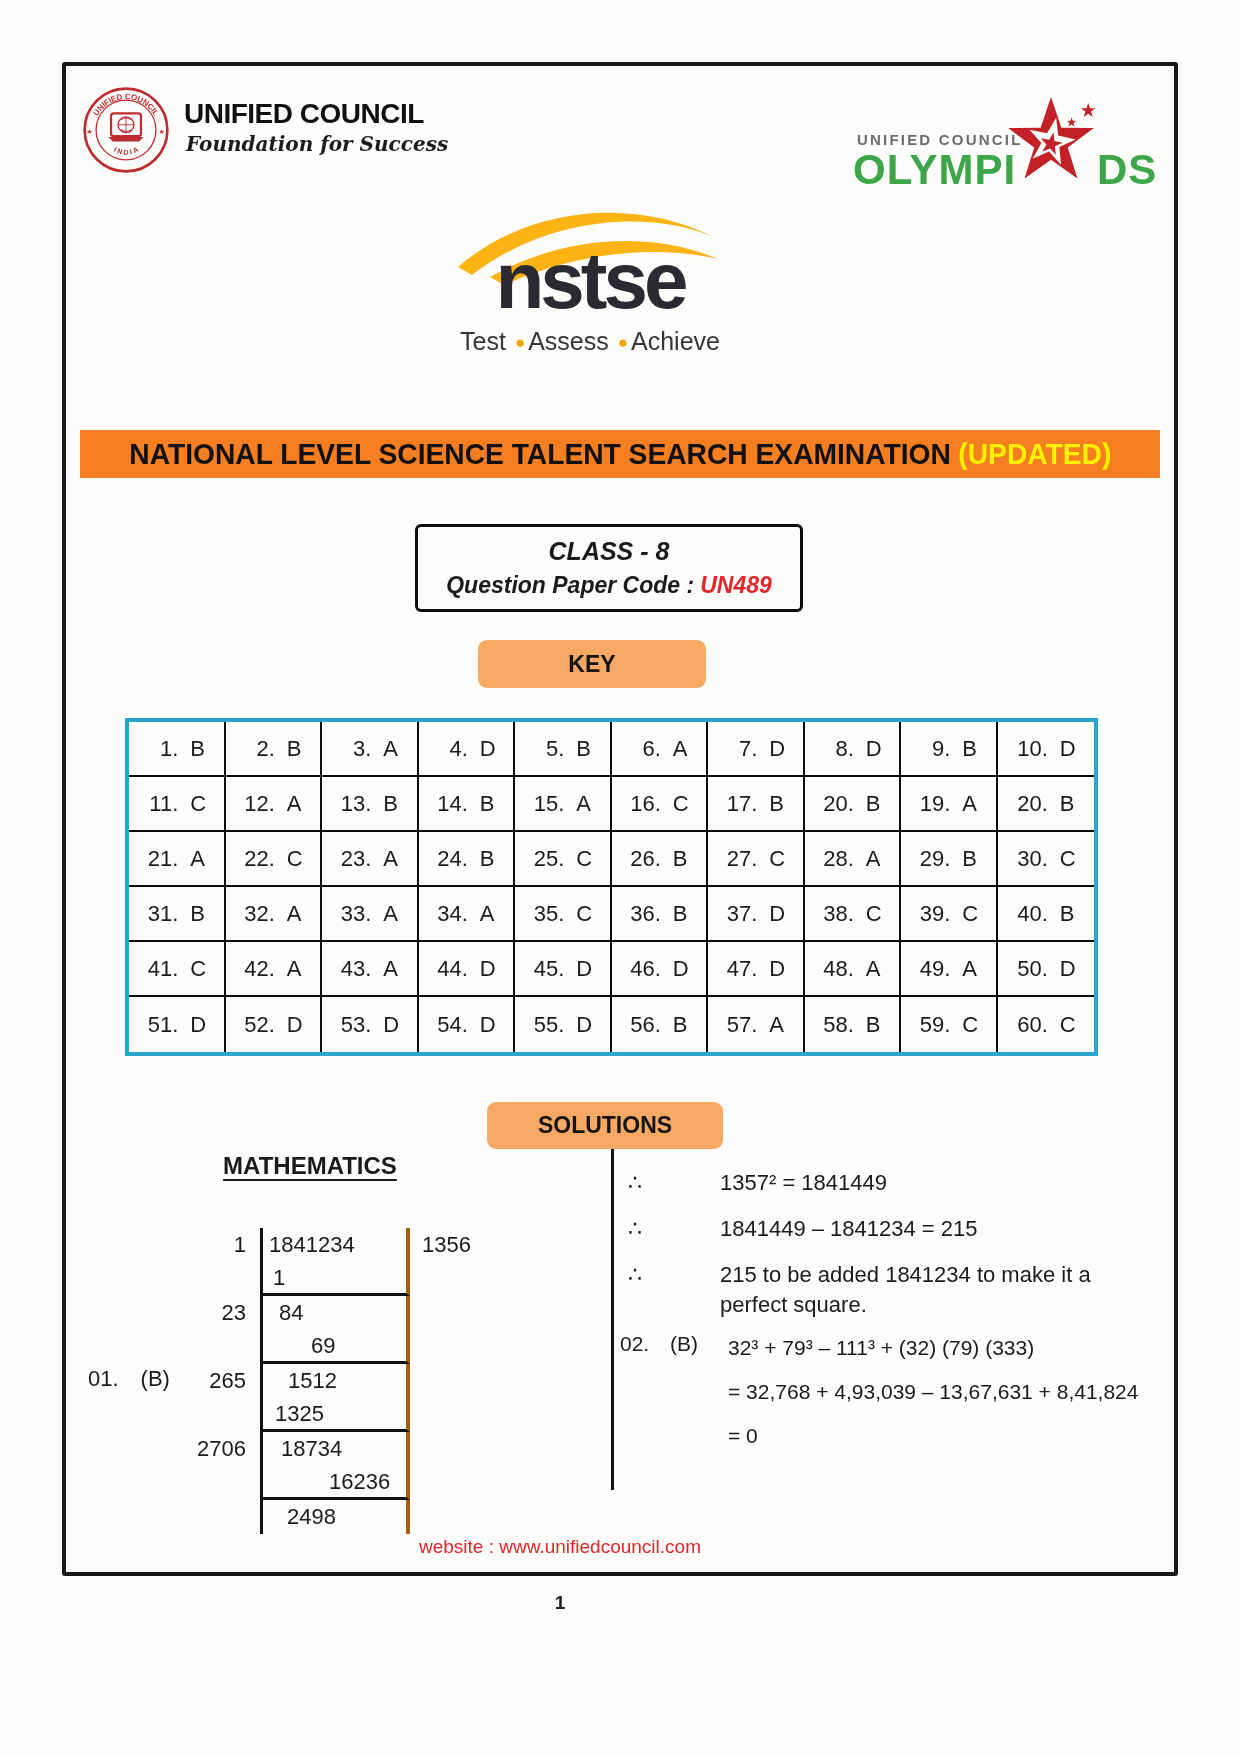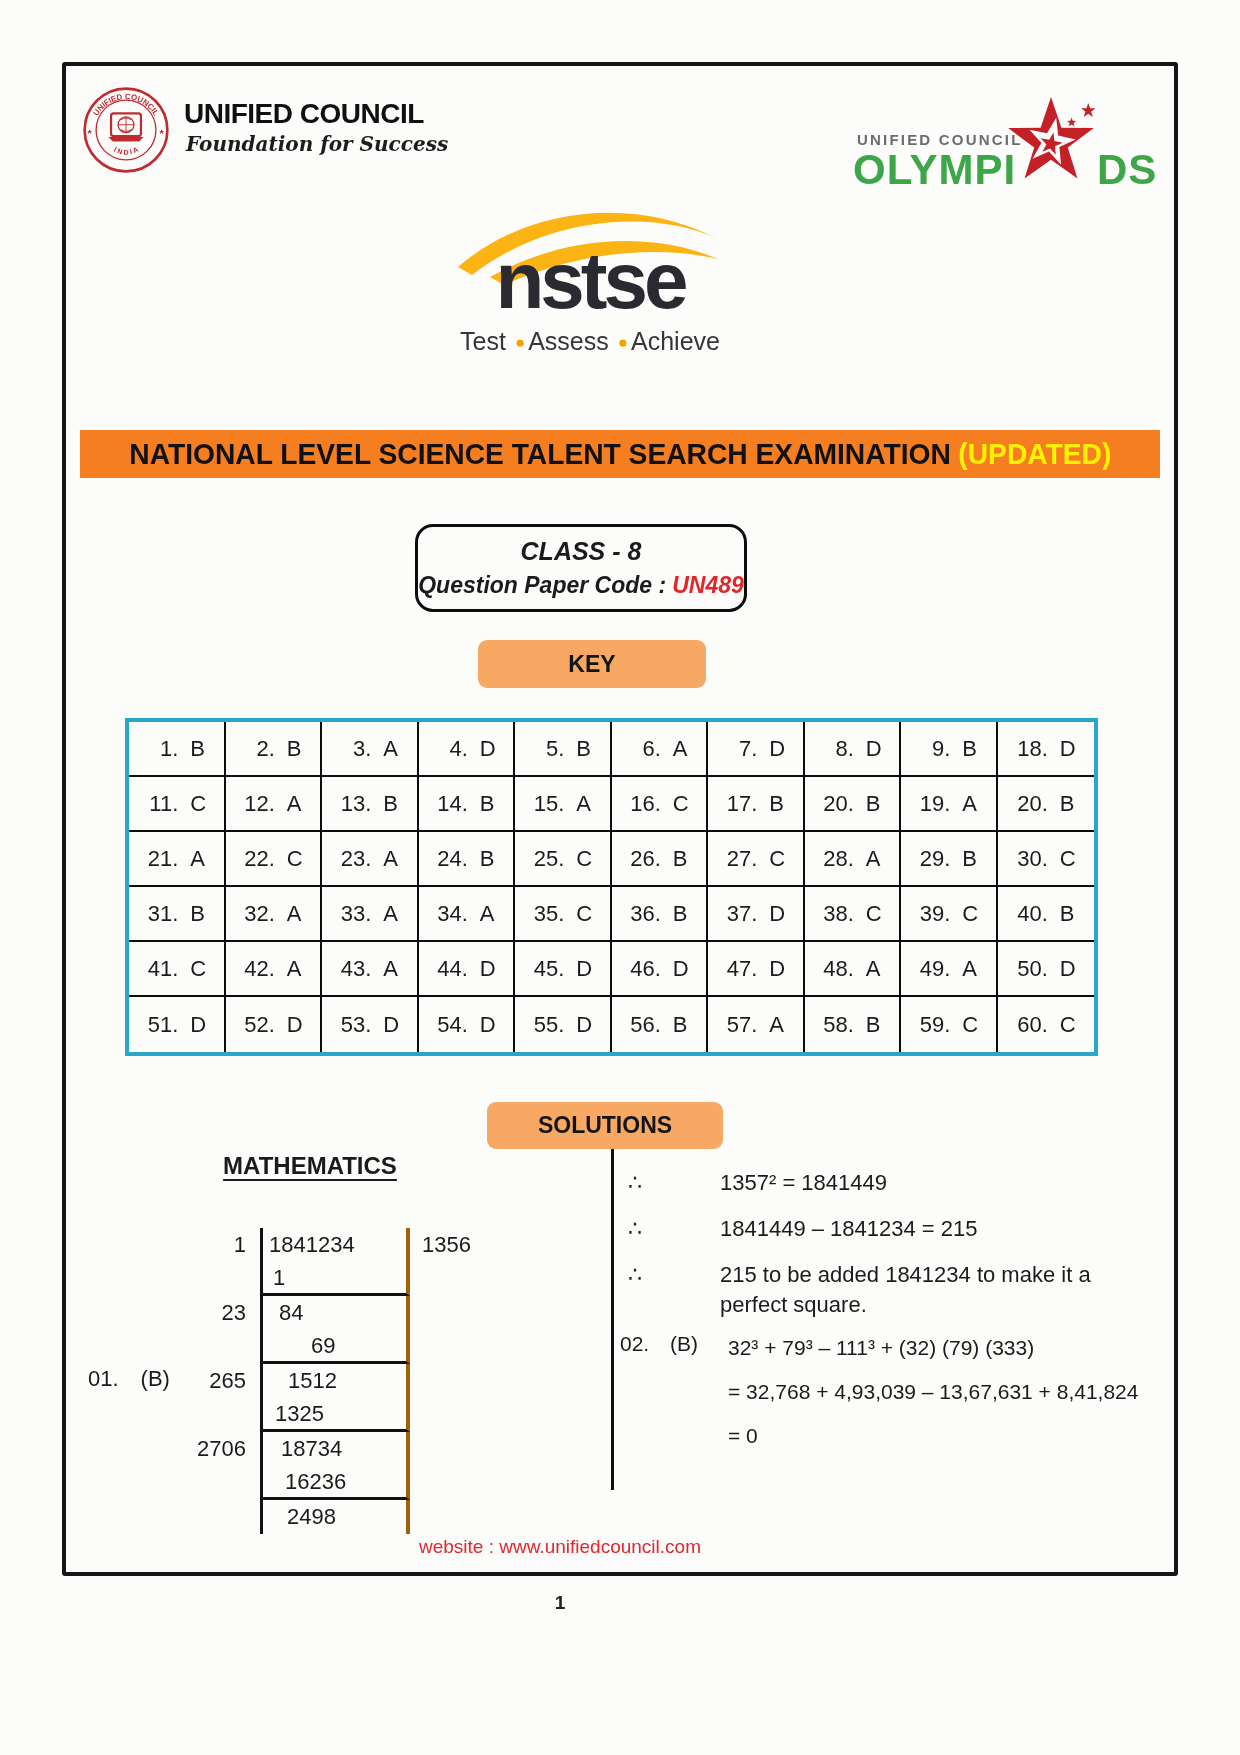--- a/index.html
+++ b/index.html
@@ -40,22 +40,22 @@
   .nstse-tagline{left:420px;top:327px;width:340px;text-align:center;font-size:25px;color:#35353C;}
   .nstse-tagline .dot{color:#F0A500;font-size:17px;vertical-align:2px;margin:0 3px 0 9px;}
 
   
   .banner{left:80px;top:430px;width:1080px;height:48px;background:var(--banner_orange,#F57E20);
           text-align:center;line-height:48px;font-weight:bold;font-size:30px;color:#111;}
   .banner-inner{display:inline-block;transform:scaleX(.94);white-space:nowrap;}
   .updated{color:var(--updated_yellow,#FFF100);margin-left:8px;}
 
   
-  .class-box{left:415px;top:524px;width:332px;height:88px;box-sizing:border-box;
-             border:3px solid #0d0d0d;border-radius:18px;text-align:center;}
+  .class-box{left:415px;top:524px;width:388px;height:88px;box-sizing:border-box;
+             border:3px solid #0d0d0d;border-radius:6px;text-align:center;}
   .class-line1{margin-top:10px;font-size:25px;font-weight:bold;font-style:italic;}
   .class-line2{margin-top:6px;font-size:23px;font-weight:bold;font-style:italic;}
   .code-red{color:var(--accent_red,#E2262A);margin-left:6px;}
 
   
   .pill{background:var(--box_orange,#F7A964);border-radius:9px;text-align:center;
         font-weight:bold;font-size:23px;color:#141414;}
   .key-pill{left:478px;top:640px;width:228px;height:48px;line-height:48px;}
   .sol-pill{left:487px;top:1102px;width:236px;height:47px;line-height:47px;z-index:2;}
 
@@ -194,21 +194,21 @@
       </div>
       <div class="kcell">
         <span class="kq">8.</span>
         <span class="ka">D</span>
       </div>
       <div class="kcell">
         <span class="kq">9.</span>
         <span class="ka">B</span>
       </div>
       <div class="kcell">
-        <span class="kq">18.</span>
+        <span class="kq">10.</span>
         <span class="ka">D</span>
       </div>
       <div class="kcell">
         <span class="kq">11.</span>
         <span class="ka">C</span>
       </div>
       <div class="kcell">
         <span class="kq">12.</span>
         <span class="ka">A</span>
       </div>
@@ -445,21 +445,21 @@
         <span style="padding-left: 12px;">1325</span>
       </div>
       <div class="dv-quot"></div>
       <div class="dv-divisor">2706</div>
       <div class="dv-mid">
         <span style="padding-left: 18px;">18734</span>
       </div>
       <div class="dv-quot"></div>
       <div class="dv-divisor"></div>
       <div class="dv-mid dv-ul">
-        <span style="padding-left: 22px;">16236</span>
+        <span style="padding-left: 22px; margin-left: 44px;">16236</span>
       </div>
       <div class="dv-quot"></div>
       <div class="dv-divisor"></div>
       <div class="dv-mid">
         <span style="padding-left: 24px;">2498</span>
       </div>
       <div class="dv-quot"></div>
     </div>
 
   <div class="notes abs">

